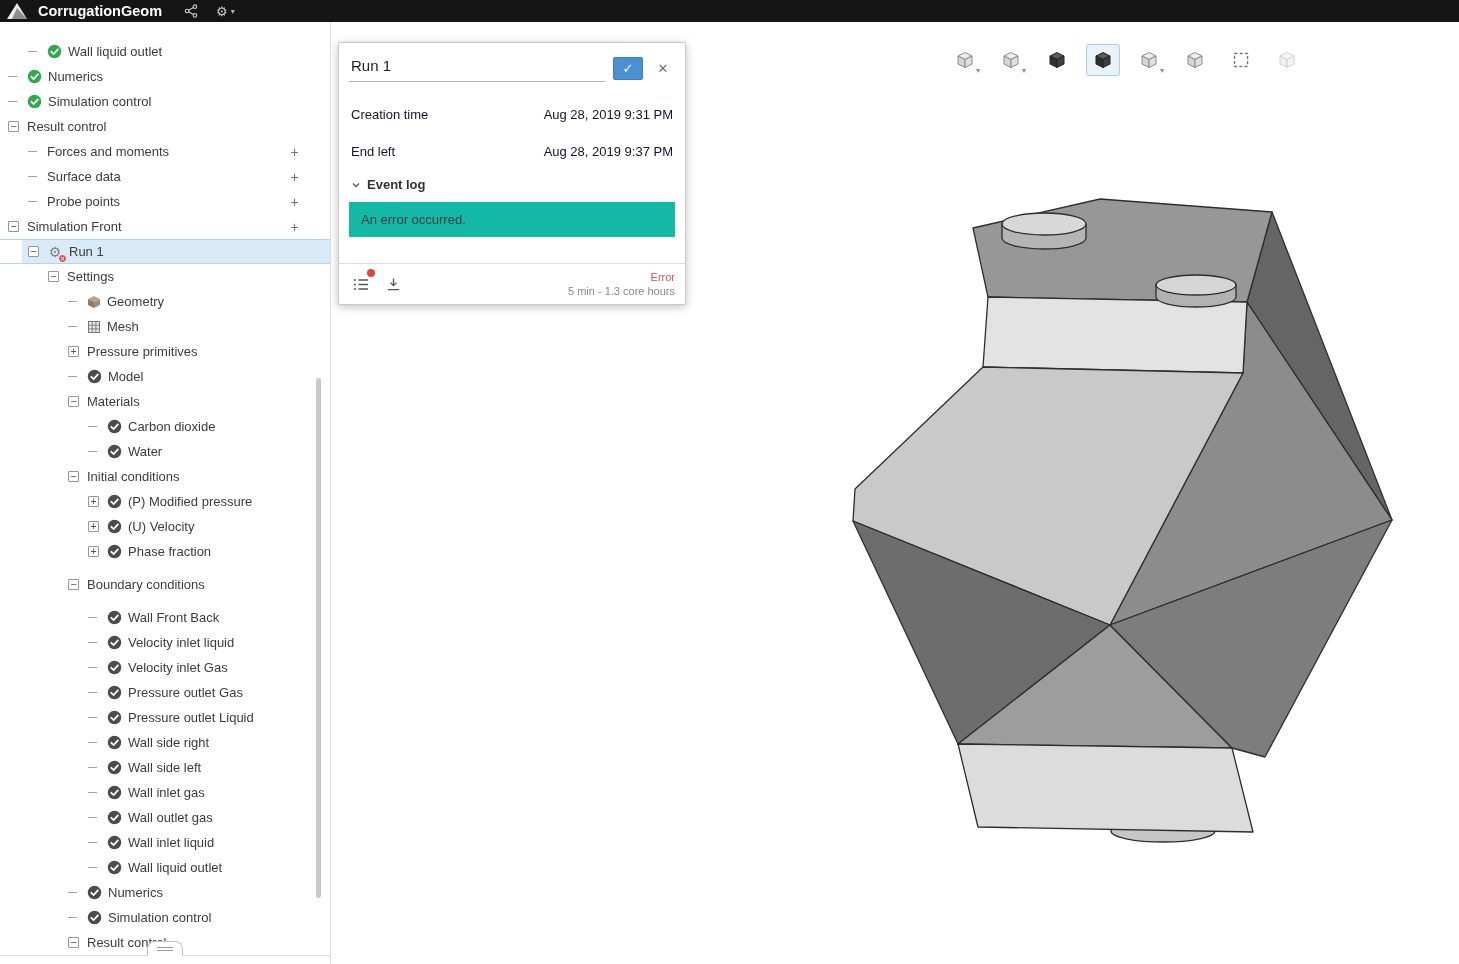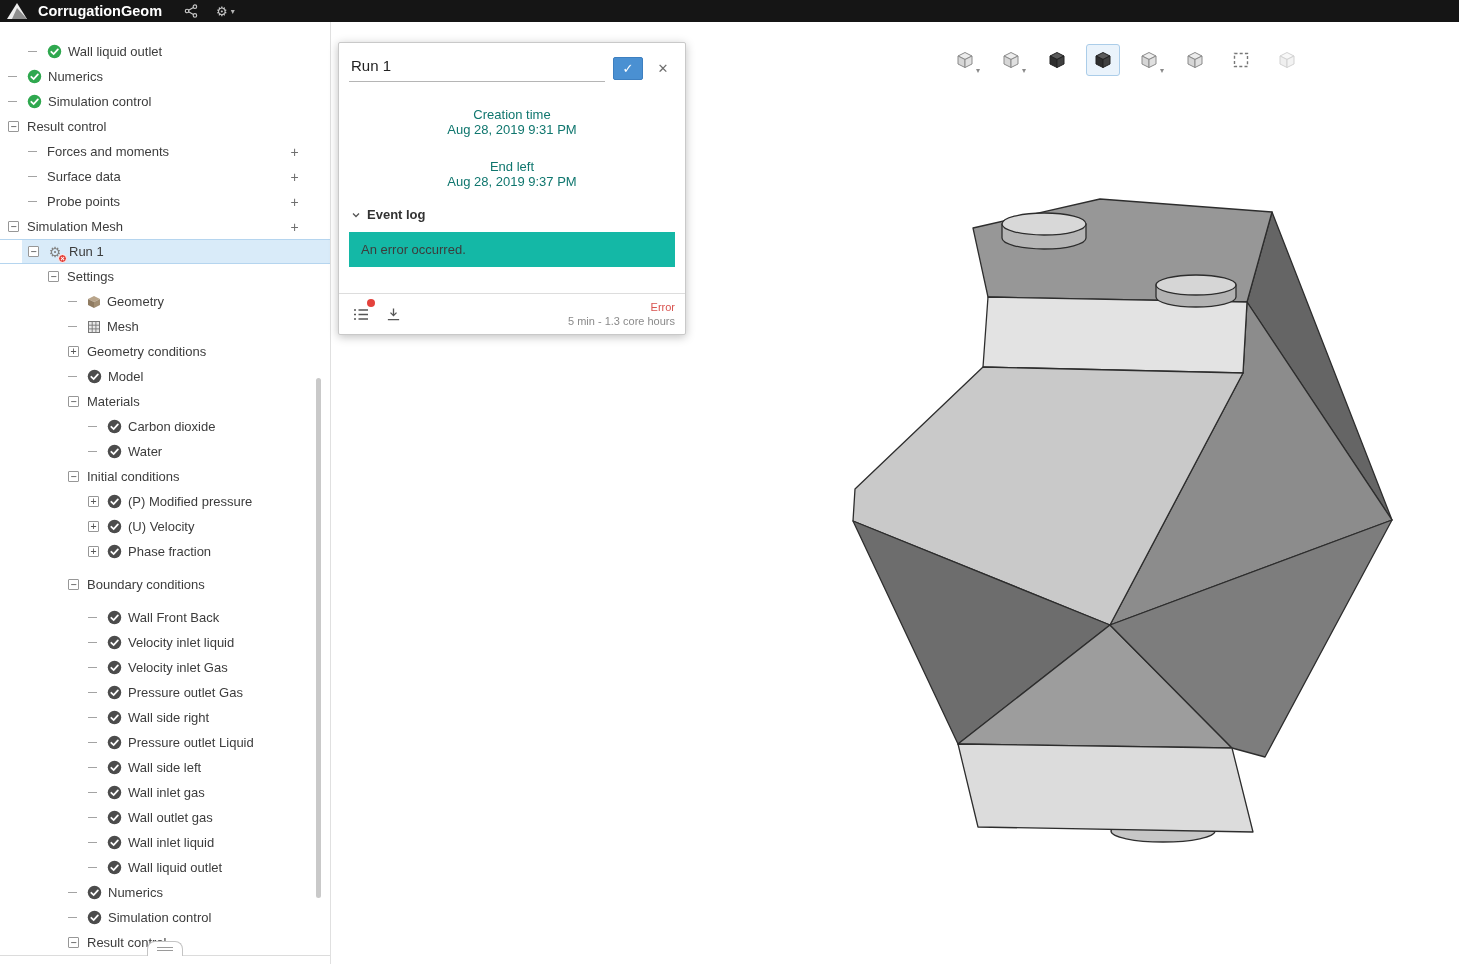--- a/index.html
+++ b/index.html
@@ -70,21 +70,21 @@
   .name-input { flex:1; border:none; border-bottom:1px solid #b5b5b5; font-size:15px; color:#222;
                 padding:2px 2px 7px 2px; outline:none; background:transparent;
                 font-family:"Liberation Sans", sans-serif; }
   .btn-confirm { width:30px; height:23px; background:#4a90d2; border:1px solid #3d7fc0;
                  border-radius:2px; color:#fff; font-size:13px; display:flex; align-items:center;
                  justify-content:center; cursor:pointer; }
   .btn-close { width:24px; height:23px; background:none; border:none; color:#6f6f6f;
                font-size:13px; cursor:pointer; }
   .panel-fields { padding-top:6px; }
   .field { display:flex; justify-content:space-between; align-items:center;
-           padding:11px 12px; font-size:13px; color:#0f766e;flex-direction:column; }
+           padding:11px 12px; font-size:13px; color:#0f172a; }
   .eventlog-header { display:flex; align-items:center; gap:6px; padding:7px 12px 8px 12px; }
   .eventlog-header .elabel { font-size:13px; font-weight:700; color:#333; }
   .error-box { margin:2px 10px 0 10px; background:#14b8a6; padding:10px 12px; font-size:13px;
                color:#3c3c3c; }
   .panel-spacer { height:26px; }
   .panel-footer { display:flex; align-items:center; border-top:1px solid #ddd; padding:6px 10px;
                   height:41px; }
   .pf-btn { position:relative; display:inline-flex; align-items:center; justify-content:center;
             width:24px; height:24px; background:none; border:none; cursor:pointer; margin-right:8px; }
   .dot-badge { position:absolute; top:-3px; right:-2px; width:8px; height:8px; border-radius:50%;
@@ -166,21 +166,21 @@
         <span class="tlabel">Surface data</span>
         <span class="row-action">+</span>
       </div>
       <div class="trow" style="padding-left: 28px;">
         <span class="exp dash"></span>
         <span class="tlabel">Probe points</span>
         <span class="row-action">+</span>
       </div>
       <div class="trow" style="padding-left: 8px;">
         <span class="exp box">−</span>
-        <span class="tlabel">Simulation Mesh</span>
+        <span class="tlabel">Simulation Front</span>
         <span class="row-action">+</span>
       </div>
       <div class="trow selected" style="padding-left: 28px;">
         <span class="exp box">−</span>
         <span class="ticon">
           <span class="gear-wrap">
             <span class="gear-glyph">⚙</span>
             <span class="err-badge">×</span>
           </span>
         </span>
@@ -206,21 +206,21 @@
         <span class="ticon">
           <svg width="14" height="14" viewBox="0 0 14 14">
             <rect x="1.5" y="1.5" width="11" height="11" fill="#e9e9e9" stroke="#777"></rect>
             <path d="M1.5 5.2 H12.5 M1.5 8.9 H12.5 M5.2 1.5 V12.5 M8.9 1.5 V12.5" stroke="#777" stroke-width="0.9" fill="none"></path>
           </svg>
         </span>
         <span class="tlabel">Mesh</span>
       </div>
       <div class="trow" style="padding-left: 68px;">
         <span class="exp box">+</span>
-        <span class="tlabel">Geometry conditions</span>
+        <span class="tlabel">Pressure primitives</span>
       </div>
       <div class="trow" style="padding-left: 68px;">
         <span class="exp dash"></span>
         <span class="ticon">
           <svg width="15" height="15" viewBox="0 0 16 16">
             <circle cx="8" cy="8" r="7.2" fill="#4c4c4c"></circle>
             <path d="M4.6 8.3 L7.1 10.7 L11.6 5.7" stroke="#fff" stroke-width="1.9" fill="none" stroke-linecap="round"></path>
           </svg>
         </span>
         <span class="tlabel">Model</span>
@@ -328,31 +328,31 @@
         <span class="tlabel">Pressure outlet Gas</span>
       </div>
       <div class="trow" style="padding-left: 88px;">
         <span class="exp dash"></span>
         <span class="ticon">
           <svg width="15" height="15" viewBox="0 0 16 16">
             <circle cx="8" cy="8" r="7.2" fill="#4c4c4c"></circle>
             <path d="M4.6 8.3 L7.1 10.7 L11.6 5.7" stroke="#fff" stroke-width="1.9" fill="none" stroke-linecap="round"></path>
           </svg>
         </span>
+        <span class="tlabel">Pressure outlet Liquid</span>
+      </div>
+      <div class="trow" style="padding-left: 88px;">
+        <span class="exp dash"></span>
+        <span class="ticon">
+          <svg width="15" height="15" viewBox="0 0 16 16">
+            <circle cx="8" cy="8" r="7.2" fill="#4c4c4c"></circle>
+            <path d="M4.6 8.3 L7.1 10.7 L11.6 5.7" stroke="#fff" stroke-width="1.9" fill="none" stroke-linecap="round"></path>
+          </svg>
+        </span>
         <span class="tlabel">Wall side right</span>
-      </div>
-      <div class="trow" style="padding-left: 88px;">
-        <span class="exp dash"></span>
-        <span class="ticon">
-          <svg width="15" height="15" viewBox="0 0 16 16">
-            <circle cx="8" cy="8" r="7.2" fill="#4c4c4c"></circle>
-            <path d="M4.6 8.3 L7.1 10.7 L11.6 5.7" stroke="#fff" stroke-width="1.9" fill="none" stroke-linecap="round"></path>
-          </svg>
-        </span>
-        <span class="tlabel">Pressure outlet Liquid</span>
       </div>
       <div class="trow" style="padding-left: 88px;">
         <span class="exp dash"></span>
         <span class="ticon">
           <svg width="15" height="15" viewBox="0 0 16 16">
             <circle cx="8" cy="8" r="7.2" fill="#4c4c4c"></circle>
             <path d="M4.6 8.3 L7.1 10.7 L11.6 5.7" stroke="#fff" stroke-width="1.9" fill="none" stroke-linecap="round"></path>
           </svg>
         </span>
         <span class="tlabel">Wall side left</span>

